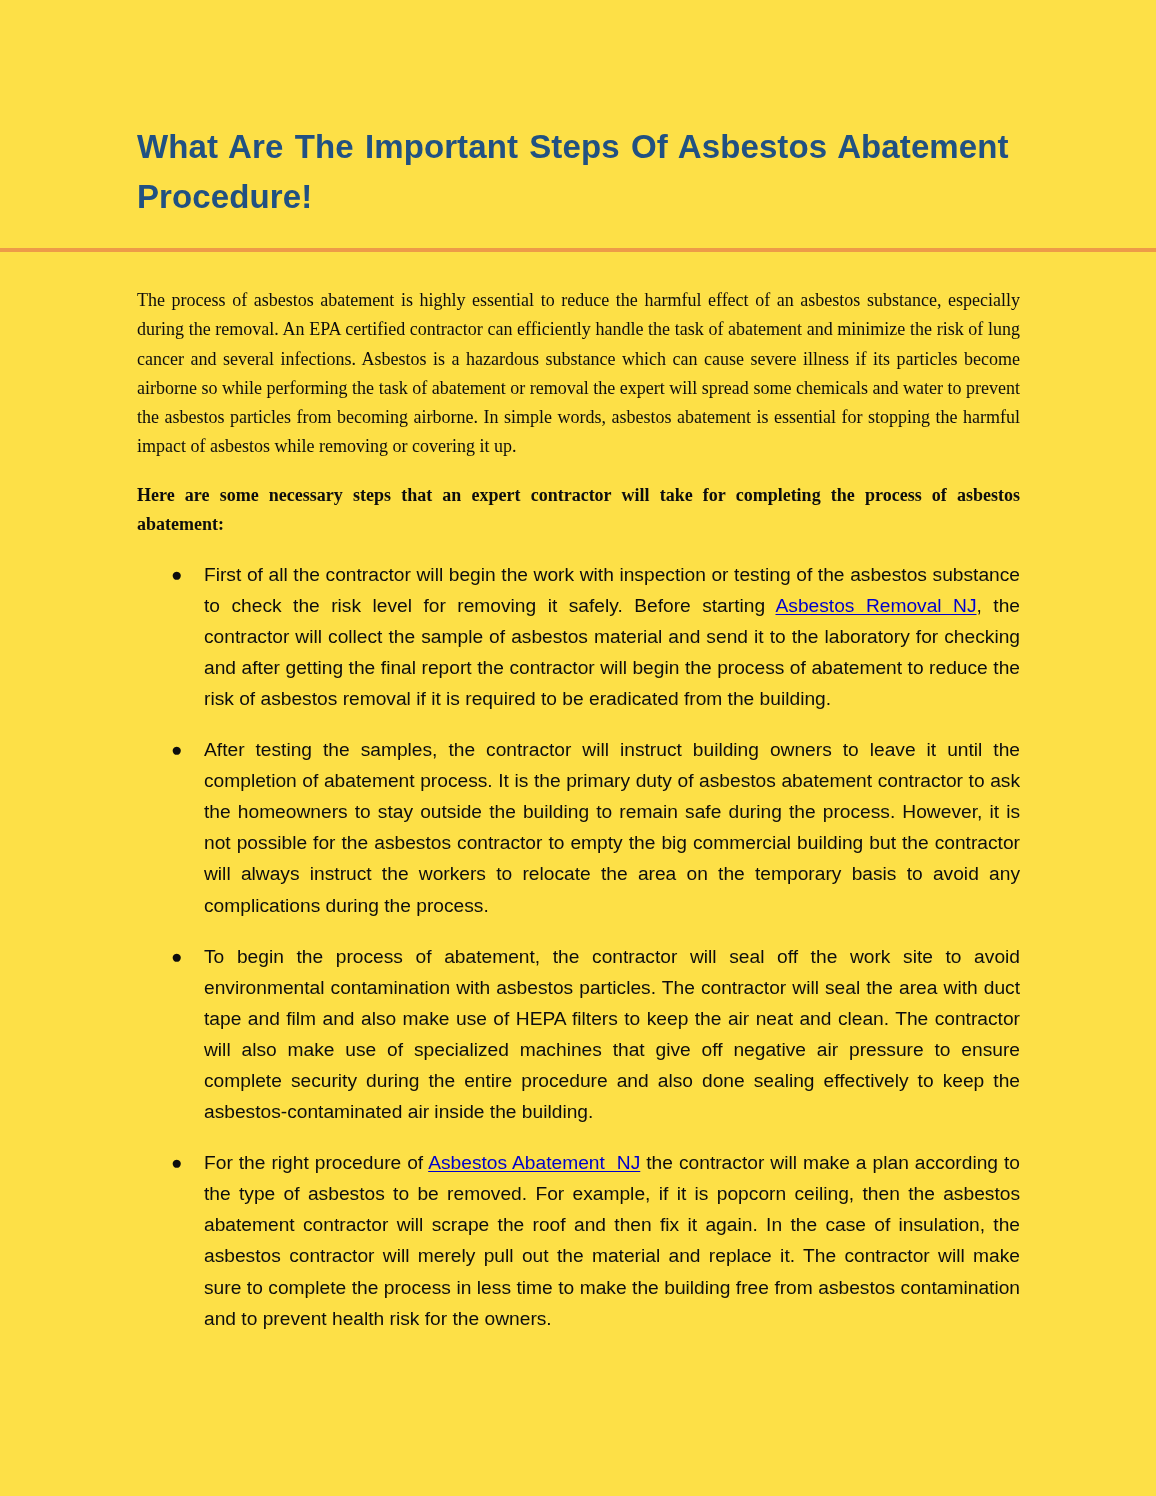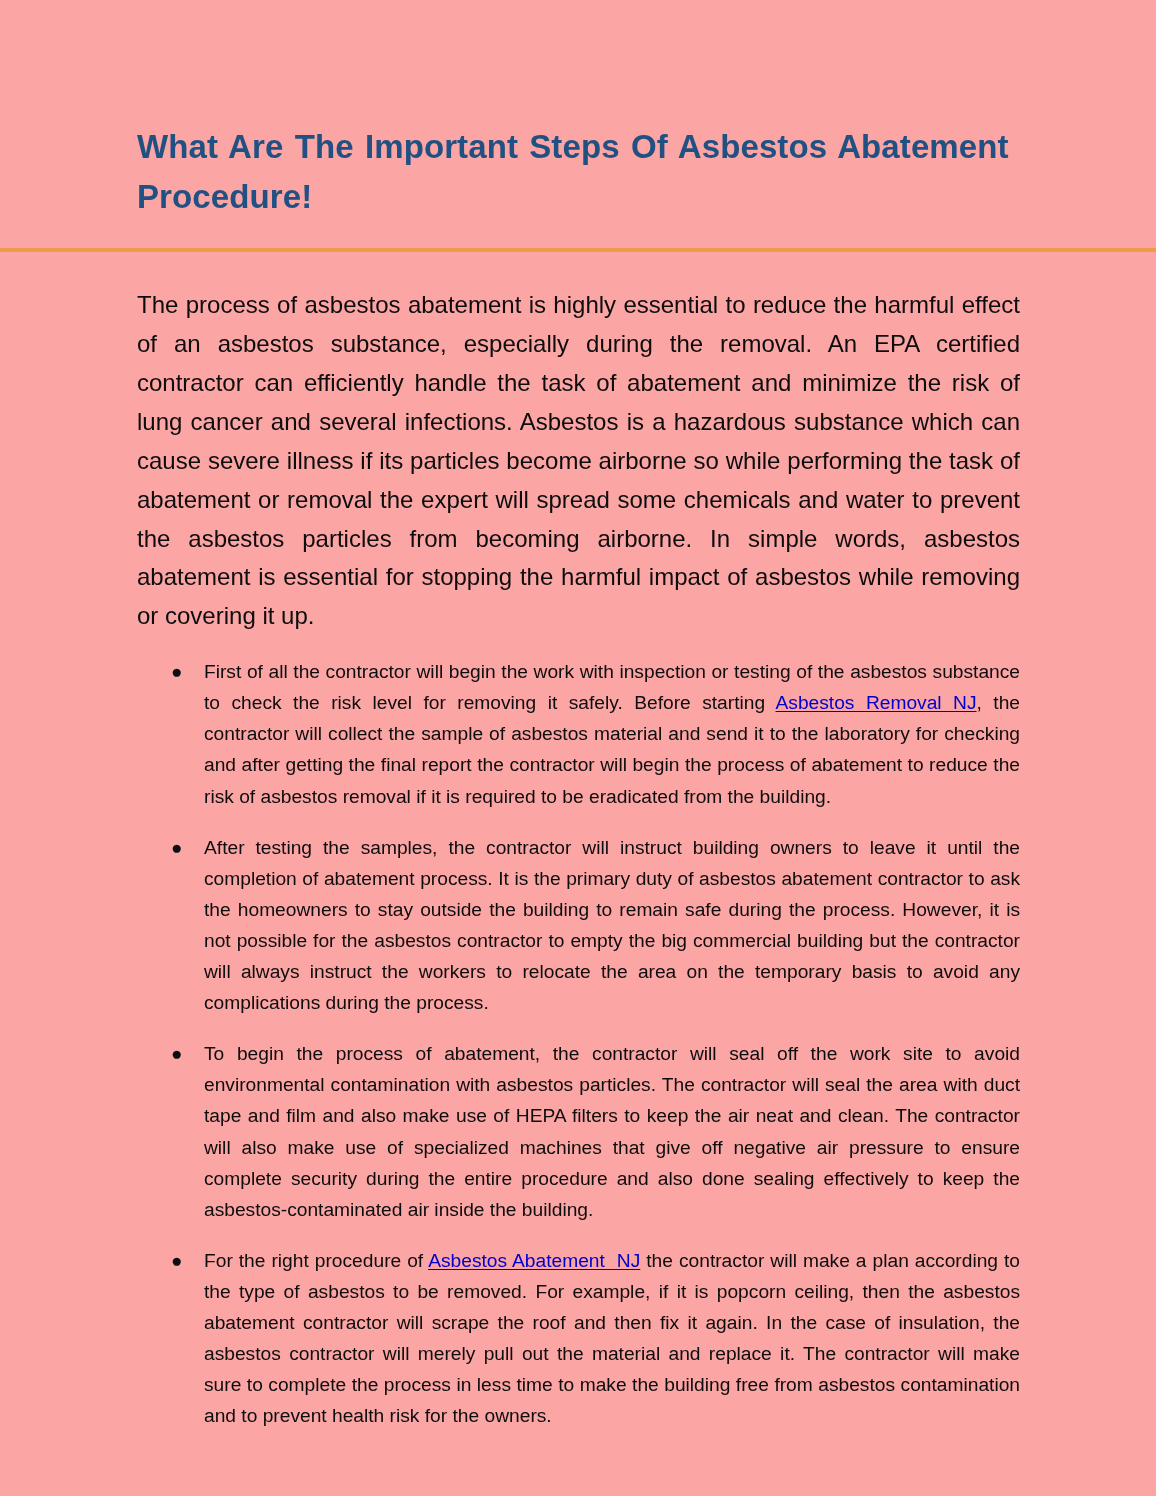--- a/index.html
+++ b/index.html
@@ -14,21 +14,21 @@
     position: relative;
     overflow: hidden;
     font-family: "Liberation Sans", sans-serif;
     -webkit-font-smoothing: antialiased;
   }
 
   .page {
     width: 1156px;
     height: 1496px;
     box-sizing: border-box;
-    background: #fca5a5;
+    background: #fde047;
     position: relative;
   }
 
   
   .title-block {
     padding: 0 136px 0 137px;
     padding-top: 122px;
   }
   .doc-title {
     margin: 0;
@@ -49,22 +49,22 @@
   }
 
   
   .content {
     padding: 0 136px 0 137px;
     margin-top: 34px;
   }
 
   p.body-para {
     margin: 0 0 20px 0;
-    font-family: Liberation Sans, sans-serif;
-    font-size: 24px;
+    font-family: Liberation Serif, serif;
+    font-size: 18px;
     line-height: 1.62;
     color: #0d0d0d;
     text-align: justify;
     text-justify: inter-word;
   }
 
   p.body-para.lead-in {
     font-weight: bold;
     margin-bottom: 19px;
   }
@@ -120,20 +120,21 @@
   <div class="title-block">
     <h1 class="doc-title">What Are The Important Steps Of Asbestos Abatement Procedure!</h1>
   </div>
 
   <div class="title-rule"></div>
 
   <div class="content">
 
     <p class="body-para">The process of asbestos abatement is highly essential to reduce the harmful effect of an asbestos substance, especially during the removal. An EPA certified contractor can efficiently handle the task of abatement and minimize the risk of lung cancer and several infections. Asbestos is a hazardous substance which can cause severe illness if its particles become airborne so while performing the task of abatement or removal the expert will spread some chemicals and water to prevent the asbestos particles from becoming airborne. In simple words, asbestos abatement is essential for stopping the harmful impact of asbestos while removing or covering it up.</p>
 
+    <p class="body-para lead-in">Here are some necessary steps that an expert contractor will take for completing the process of asbestos abatement:</p>
 
     <ul class="steps-list">
 
       <li>
         <span class="bullet-marker">●</span><span>First of all the contractor will begin the work with inspection or testing of the asbestos substance to check the risk level for removing it safely. Before starting </span><a href="#" class="doc-link">Asbestos Removal NJ</a><span>, the contractor will collect the sample of asbestos material and send it to the laboratory for checking and after getting the final report the contractor will begin the process of abatement to reduce the risk of asbestos removal if it is required to be eradicated from the building.</span>
       </li>
 
       <li>
         <span class="bullet-marker">●</span><span>After testing the samples, the contractor will instruct building owners to leave it until the completion of abatement process. It is the primary duty of asbestos abatement contractor to ask the homeowners to stay outside the building to remain safe during the process. However, it is not possible for the asbestos contractor to empty the big commercial building but the contractor will always instruct the workers to relocate the area on the temporary basis to avoid any complications during the process.</span>
       </li>

